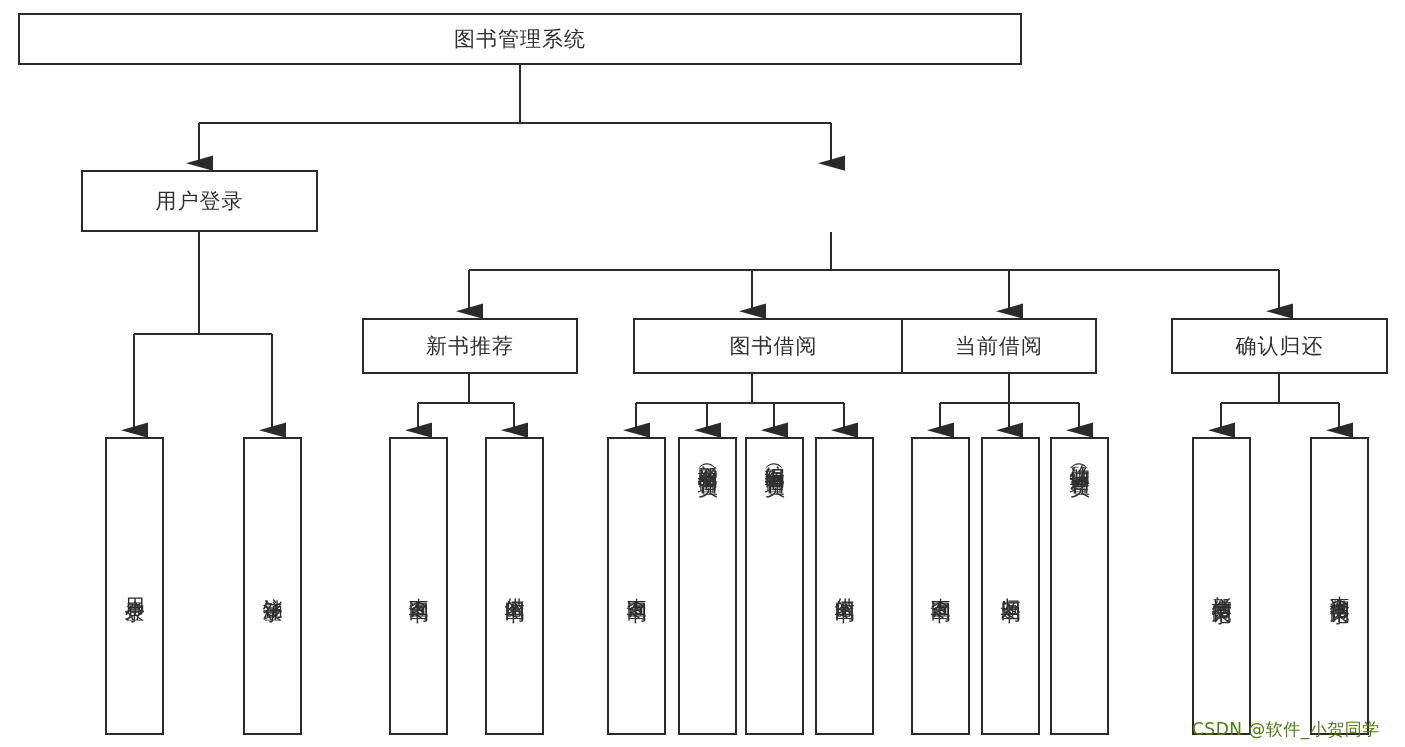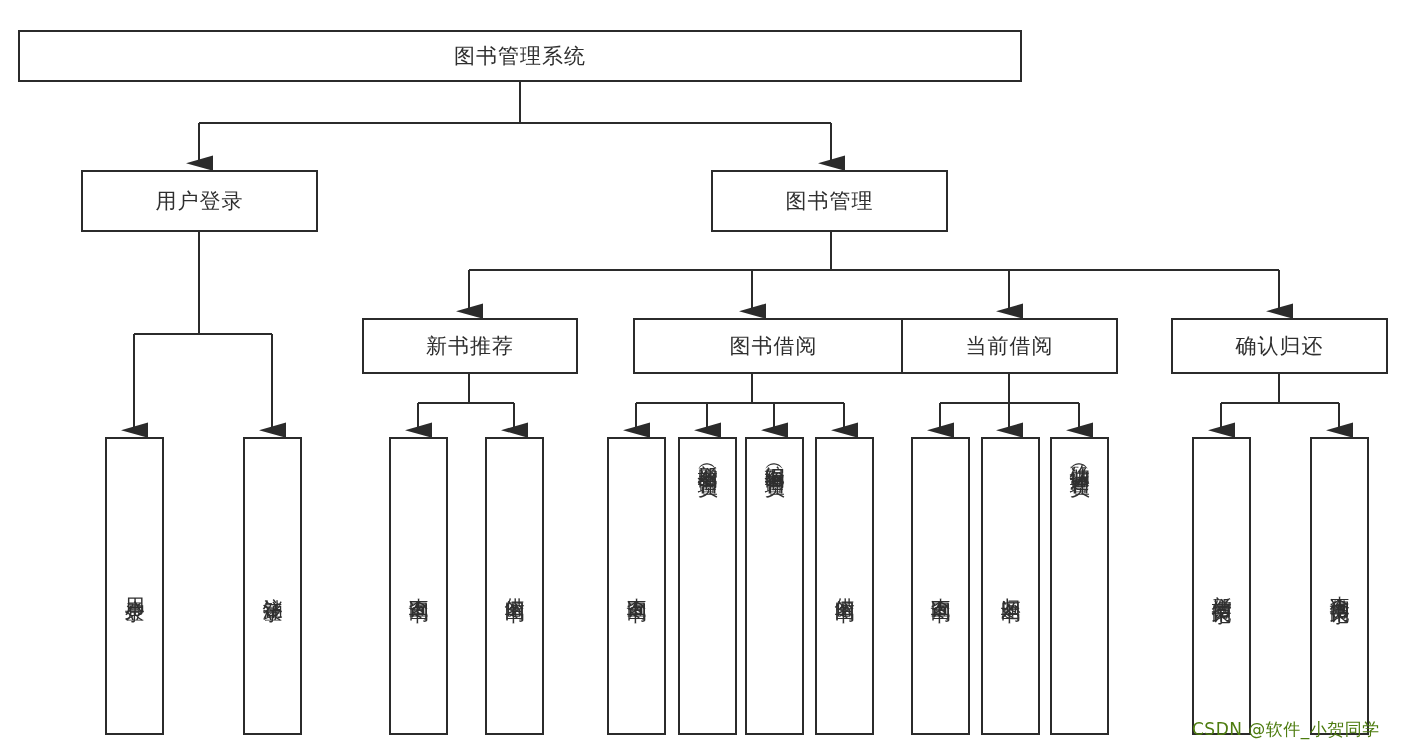--- a/index.html
+++ b/index.html
@@ -122,41 +122,38 @@
       <path d="M1009,403 L1009,430" marker-end="url(#arrowhead)"></path>
       <path d="M1079,403 L1079,430" marker-end="url(#arrowhead)"></path>
 
       <path d="M1279,374 L1279,403"></path>
       <path d="M1221,403 L1339,403"></path>
       <path d="M1221,403 L1221,430" marker-end="url(#arrowhead)"></path>
       <path d="M1339,403 L1339,430" marker-end="url(#arrowhead)"></path>
     </g>
   </svg>
 
-  <div class="node horizontal" style="left:18px; top:30px; width:1004px; height:52px;">
+  <div class="node horizontal" style="left:18px; top:13px; width:1004px; height:52px;">
     <span class="node-label">图书管理系统</span>
   </div>
 
   <div class="node horizontal" style="left:81px; top:170px; width:237px; height:62px;">
     <span class="node-label">用户登录</span>
   </div>
 
-  <div class="node horizontal" style="left:711px; top:170px; width:237px; height:62px;">
-    <span class="node-label">图书管理</span>
-  </div>
 
   <div class="node horizontal" style="left:362px; top:318px; width:216px; height:56px;">
     <span class="node-label">新书推荐</span>
   </div>
 
   <div class="node horizontal" style="left:633px; top:318px; width:281px; height:56px;">
     <span class="node-label">图书借阅</span>
   </div>
 
-  <div class="node horizontal" style="left:901px; top:318px; width:217px; height:56px;">
+  <div class="node horizontal" style="left:901px; top:318px; width:196px; height:56px;">
     <span class="node-label">当前借阅</span>
   </div>
 
   <div class="node horizontal" style="left:1171px; top:318px; width:217px; height:56px;">
     <span class="node-label">确认归还</span>
   </div>
 
   <div class="node vertical centered" style="left:105px; top:437px; width:59px; height:298px;">
     <span class="node-label">用户登录</span>
   </div>

